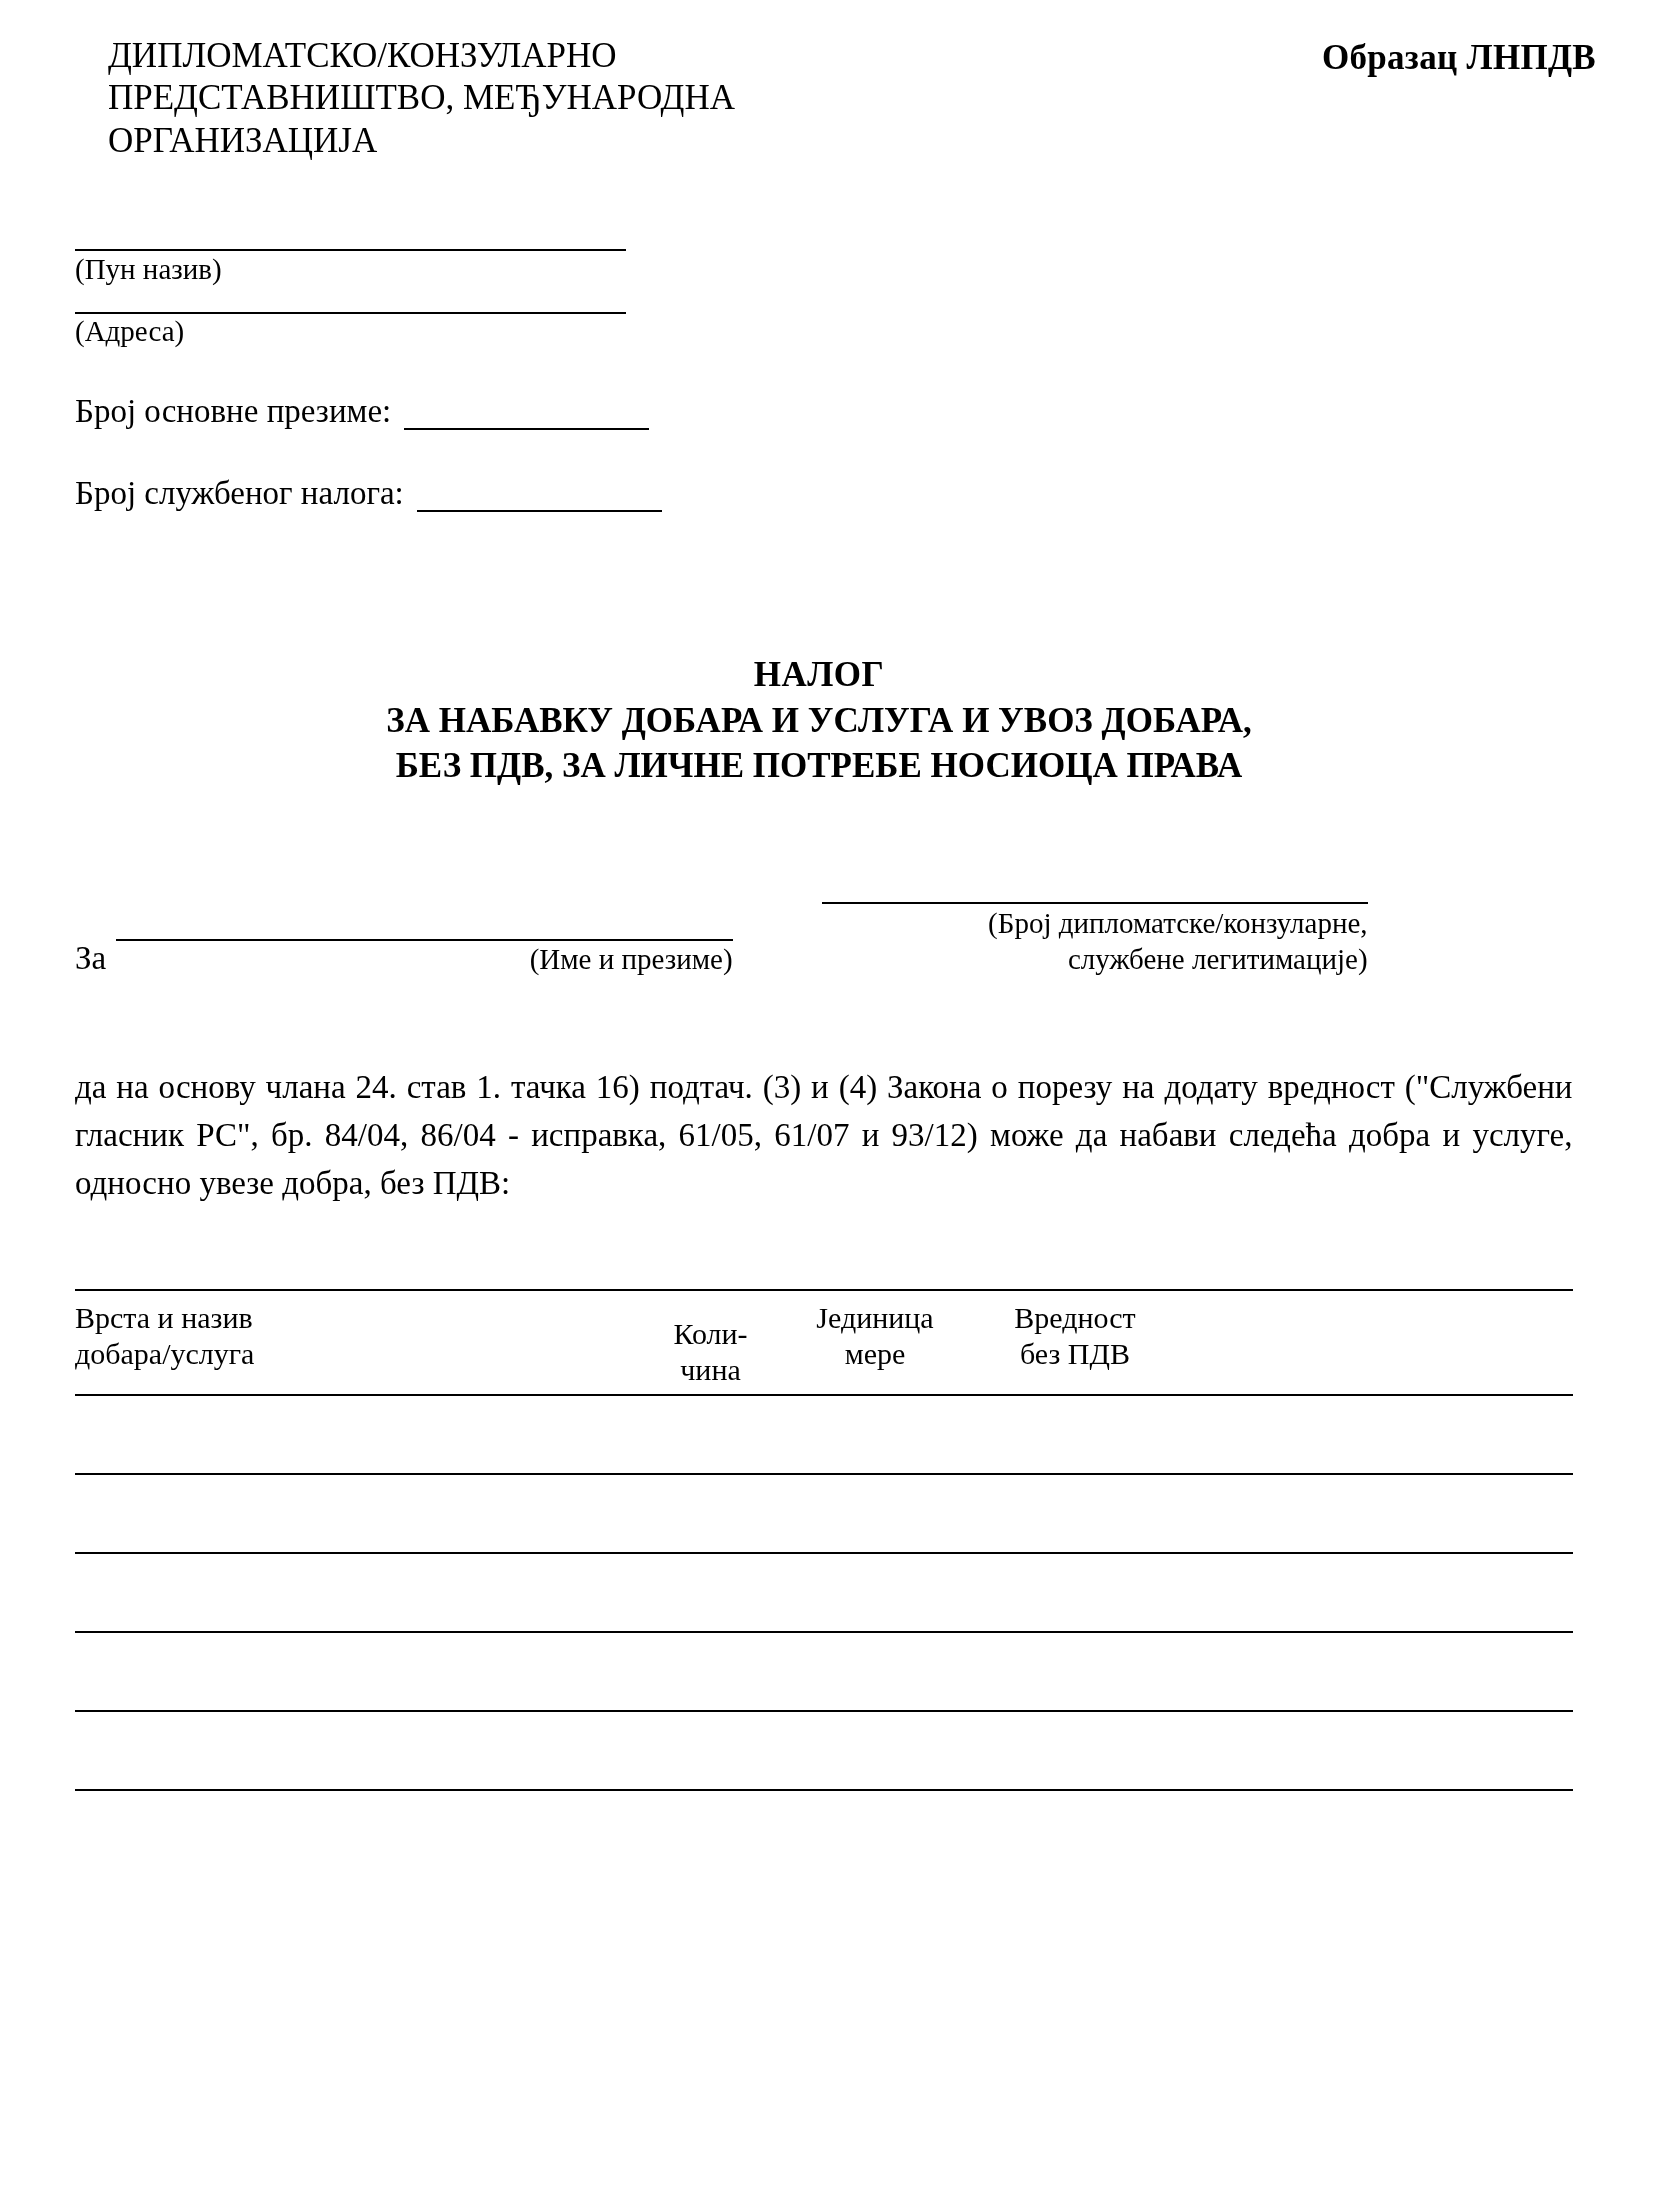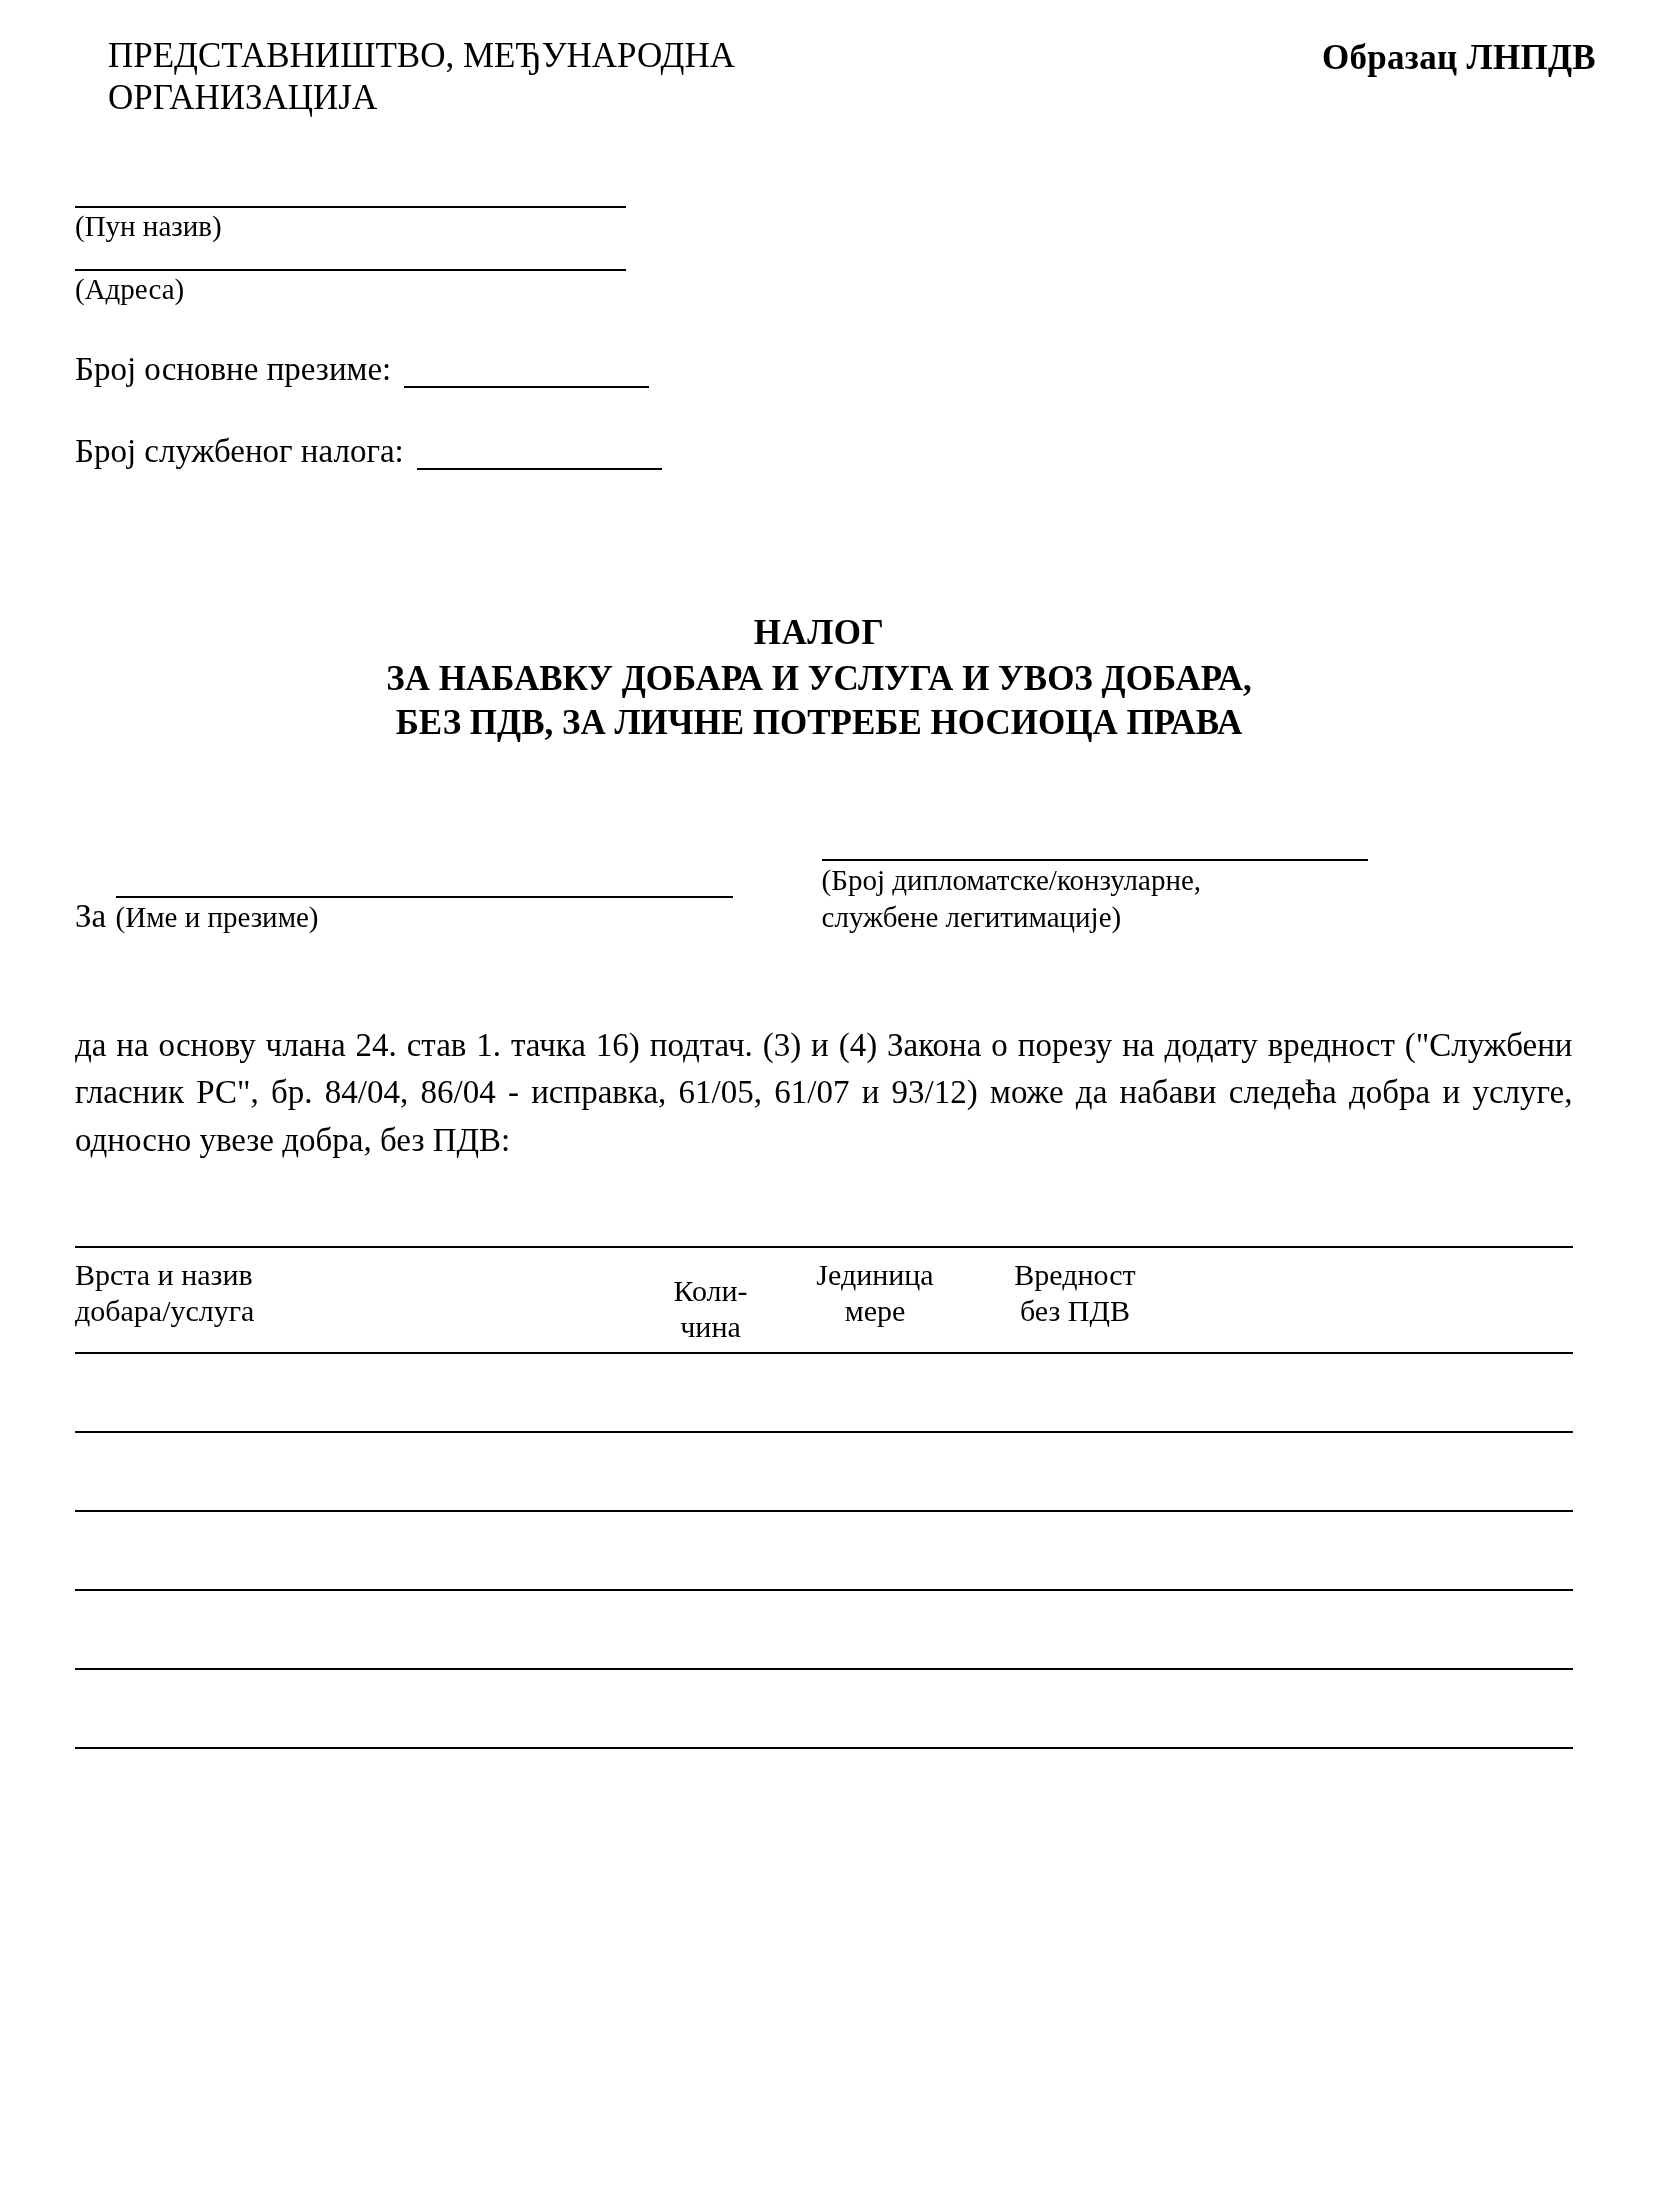--- a/index.html
+++ b/index.html
@@ -95,21 +95,21 @@
     padding-right: 9.4px;
     line-height: 1;
     padding-bottom: 1.9px;
   }
   .za-left { width: 617px; }
   .za-gap  { width: 89px; }
   .za-right { width: 546px; }
   .za-left .rule, .za-right .rule { border-bottom: 2.4px solid #000; }
   .za-caption {
     font-size: 29px;
-    text-align: left;
+    text-align: right;
     line-height: 1.2;
     padding-top: 1.9px;
   }
 
   
   .para {
     margin: 87px 23.5px 0 33px;
     font-size: 33px;
     line-height: 1.45;
     text-align: justify;
@@ -141,20 +141,21 @@
   }
 </style>
 </head>
 <body>
 
 <div class="page">
 
   <div class="form-code">Образац ЛНПДВ</div>
 
   <div class="org-heading">
+    <div>ДИПЛОМАТСКО/КОНЗУЛАРНО</div>
     <div>ПРЕДСТАВНИШТВО, МЕЂУНАРОДНА</div>
     <div>ОРГАНИЗАЦИЈА</div>
   </div>
 
   <div class="spacer-46"></div>
   <div class="spacer-46"></div>
 
   <div class="rule-block">
     <div class="rule rule-w1"></div>
     <div class="caption cap-w1">(Пун назив)</div>

